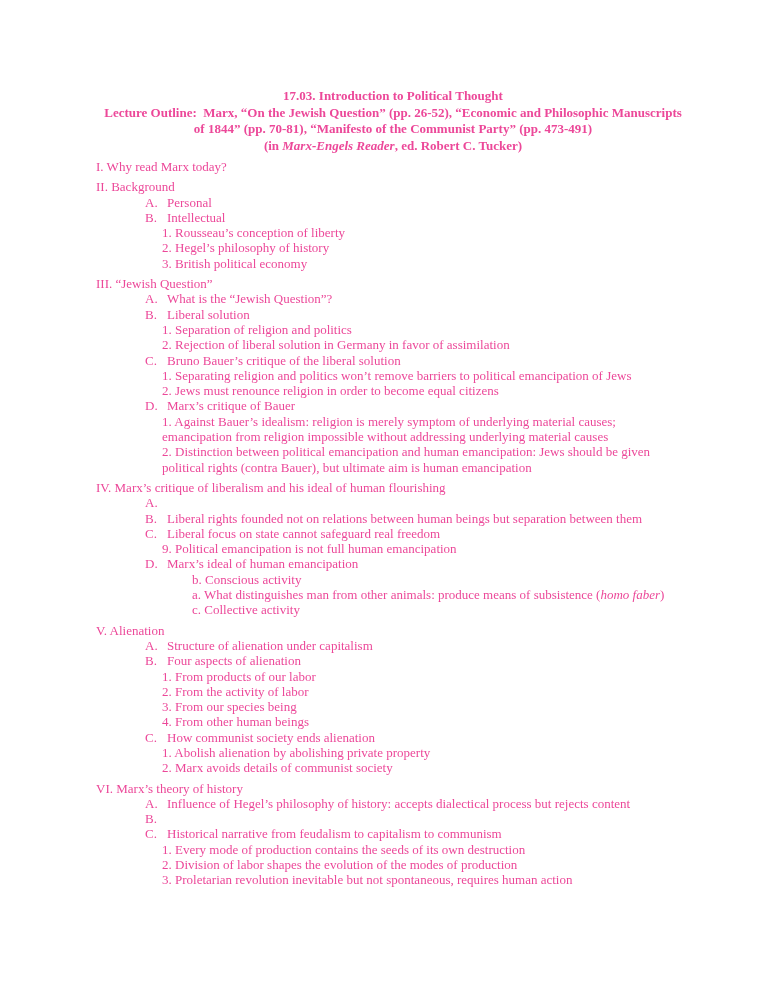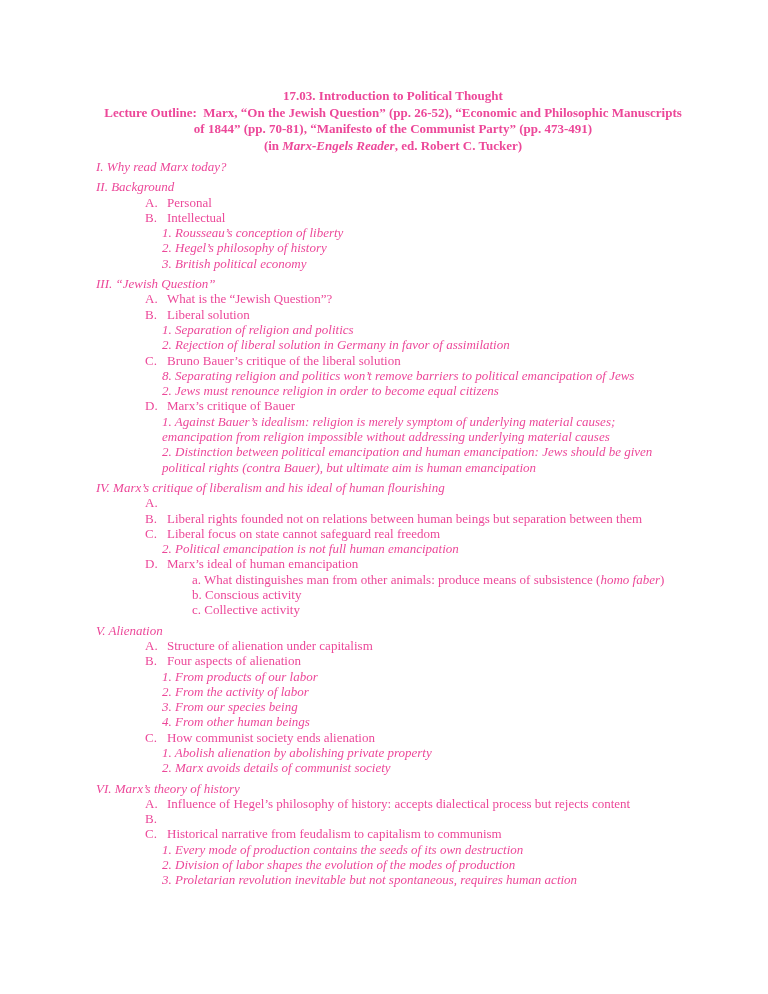--- a/index.html
+++ b/index.html
@@ -15,25 +15,25 @@
   }
   .document-title{
     font-weight:bold;
     text-align:center;
     line-height:16.5px;
     margin-left:-87px;
     margin-right:-60px;
   }
   .title-line{white-space:nowrap;}
   .outline-section{margin-top:5px;}
-  .roman-line{white-space:normal;font-style:italic;}
+  .roman-line{white-space:normal;}
   .letter-row{display:flex;margin-left:49px;}
   .letter-marker{flex:0 0 22px;}
   .letter-text{max-width:560px;}
-  .child-num{margin-left:66px;max-width:545px;font-style:italic;}
+  .child-num{margin-left:66px;max-width:545px;}
   .child-sub{margin-left:96px;max-width:560px;}
   .italic{font-style:italic;}
 </style>
 </head>
 <body>
 
 <div class="page">
   <div class="document-title">
       <div class="title-line"><span>17.03. Introduction to Political Thought</span></div>
       <div class="title-line"><span>Lecture Outline:&nbsp; Marx, “On the Jewish Question” (pp. 26-52), “Economic and Philosophic Manuscripts</span></div>
@@ -67,21 +67,21 @@
         <div class="letter-row">
           <span class="letter-marker">B.</span>
           <span class="letter-text"><span>Liberal solution</span></span>
         </div>
         <div class="child-num"><span>1. Separation of religion and politics</span></div>
         <div class="child-num"><span>2. Rejection of liberal solution in Germany in favor of assimilation</span></div>
         <div class="letter-row">
           <span class="letter-marker">C.</span>
           <span class="letter-text"><span>Bruno Bauer’s critique of the liberal solution</span></span>
         </div>
-        <div class="child-num"><span>8. Separating religion and politics won’t remove barriers to political emancipation of Jews</span></div>
+        <div class="child-num"><span>1. Separating religion and politics won’t remove barriers to political emancipation of Jews</span></div>
         <div class="child-num"><span>2. Jews must renounce religion in order to become equal citizens</span></div>
         <div class="letter-row">
           <span class="letter-marker">D.</span>
           <span class="letter-text"><span>Marx’s critique of Bauer</span></span>
         </div>
         <div class="child-num"><span>1. Against Bauer’s idealism: religion is merely symptom of underlying material causes;</span><br><span>emancipation from religion impossible without addressing underlying material causes</span></div>
         <div class="child-num"><span>2. Distinction between political emancipation and human emancipation: Jews should be given</span><br><span>political rights (contra Bauer), but ultimate aim is human emancipation</span></div>
       </section>
       <section class="outline-section">
         <div class="roman-line"><span>IV.</span> <span>Marx’s critique of liberalism and his ideal of human flourishing</span></div>
@@ -89,27 +89,27 @@
           <span class="letter-marker">A.</span>
         </div>
         <div class="letter-row">
           <span class="letter-marker">B.</span>
           <span class="letter-text"><span>Liberal rights founded not on relations between human beings but separation between them</span></span>
         </div>
         <div class="letter-row">
           <span class="letter-marker">C.</span>
           <span class="letter-text"><span>Liberal focus on state cannot safeguard real freedom</span></span>
         </div>
-        <div class="child-num"><span>2. Political emancipation is not full human emancipation</span></div>
+        <div class="child-num"><span>9. Political emancipation is not full human emancipation</span></div>
         <div class="letter-row">
           <span class="letter-marker">D.</span>
           <span class="letter-text"><span>Marx’s ideal of human emancipation</span></span>
         </div>
+        <div class="child-sub"><span>b. Conscious activity</span></div>
         <div class="child-sub"><span>a. What distinguishes man from other animals: produce means of subsistence (</span><span class="italic">homo faber</span><span>)</span></div>
-        <div class="child-sub"><span>b. Conscious activity</span></div>
         <div class="child-sub"><span>c. Collective activity</span></div>
       </section>
       <section class="outline-section">
         <div class="roman-line"><span>V.</span> <span>Alienation</span></div>
         <div class="letter-row">
           <span class="letter-marker">A.</span>
           <span class="letter-text"><span>Structure of alienation under capitalism</span></span>
         </div>
         <div class="letter-row">
           <span class="letter-marker">B.</span>

